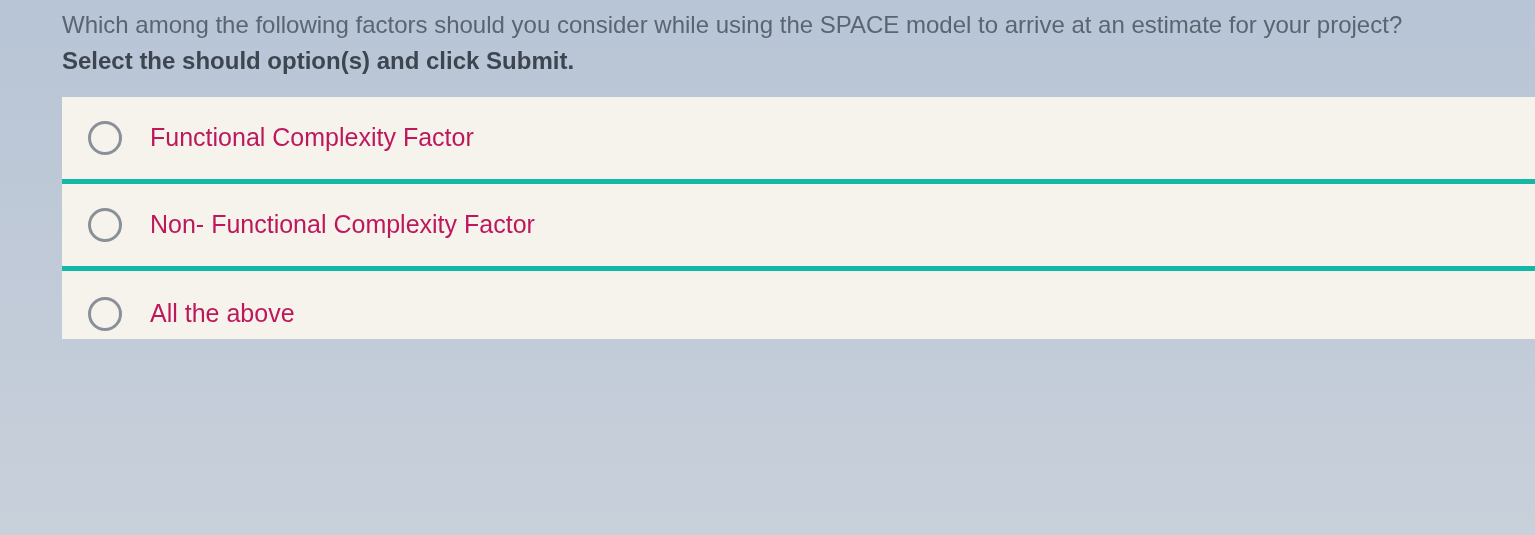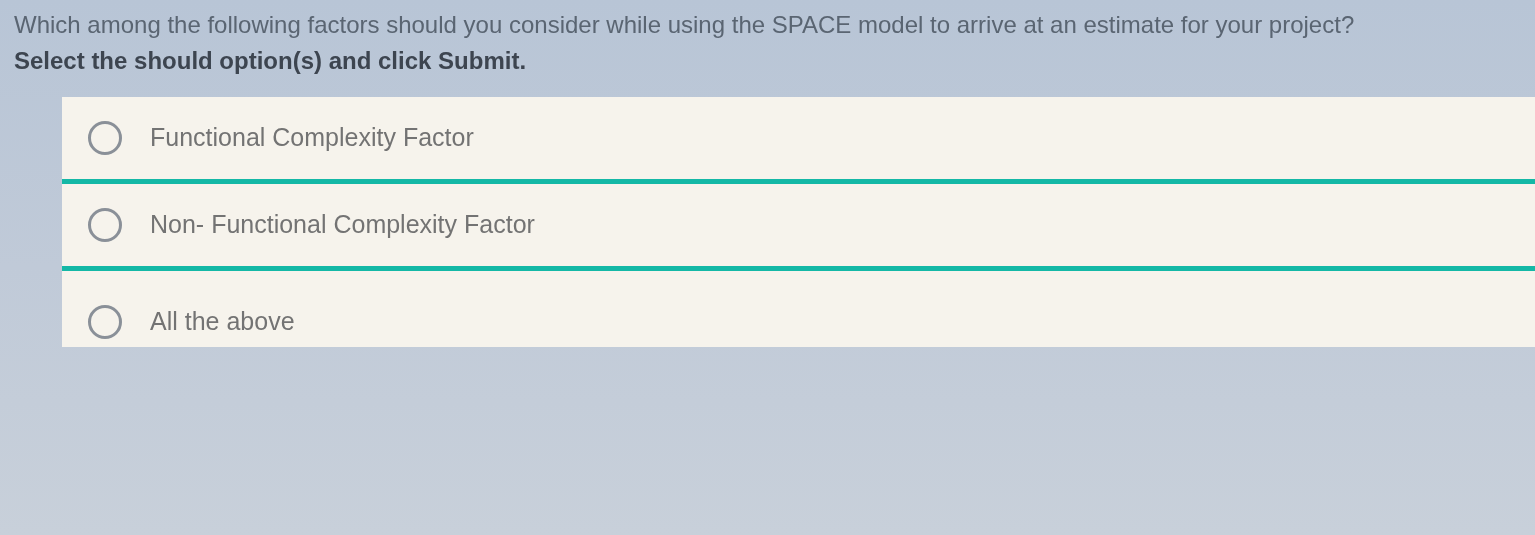--- a/index.html
+++ b/index.html
@@ -10,20 +10,21 @@
     body {
       width: 1535px;
       height: 535px;
       font-family: Arial, Helvetica, sans-serif;
       background: linear-gradient(180deg, #b8c5d6 0%, #c0cad8 50%, #c8d0da 100%);
       overflow: hidden;
       filter: blur(0.3px);
     }
     .prompt-area {
       padding: 8px 6px 22px 14px;
+      margin-left: 48px;
     }
     .question-text {
       font-size: 24px;
       color: #5a6572;
       line-height: 1.45;
       font-weight: 400;
     }
     .instruction-text {
       font-size: 24px;
       color: #3d4550;
@@ -49,34 +50,34 @@
     .radio-circle {
       width: 34px;
       height: 34px;
       border: 3px solid #8a9098;
       border-radius: 50%;
       flex-shrink: 0;
       background: transparent;
     }
     .option-label {
       font-size: 25px;
-      color: #737373;
+      color: #be185d;
       font-weight: 400;
     }
     .cursor-icon {
       position: absolute;
       left: 82px;
       bottom: -8px;
       width: 24px;
       height: 28px;
       color: #6c747d;
       pointer-events: none;
     }
     .last-row {
-      padding-top: 34px;
+      padding-top: 26px;
       padding-bottom: 8px;
     }
   </style>
 </head>
 <body>
 
 <div class="prompt-area">
   <div class="question-text">Which among the following factors should you consider while using the SPACE model to arrive at an estimate for your project?</div>
   <div class="instruction-text">Select the should option(s) and click Submit.</div>
 </div>

